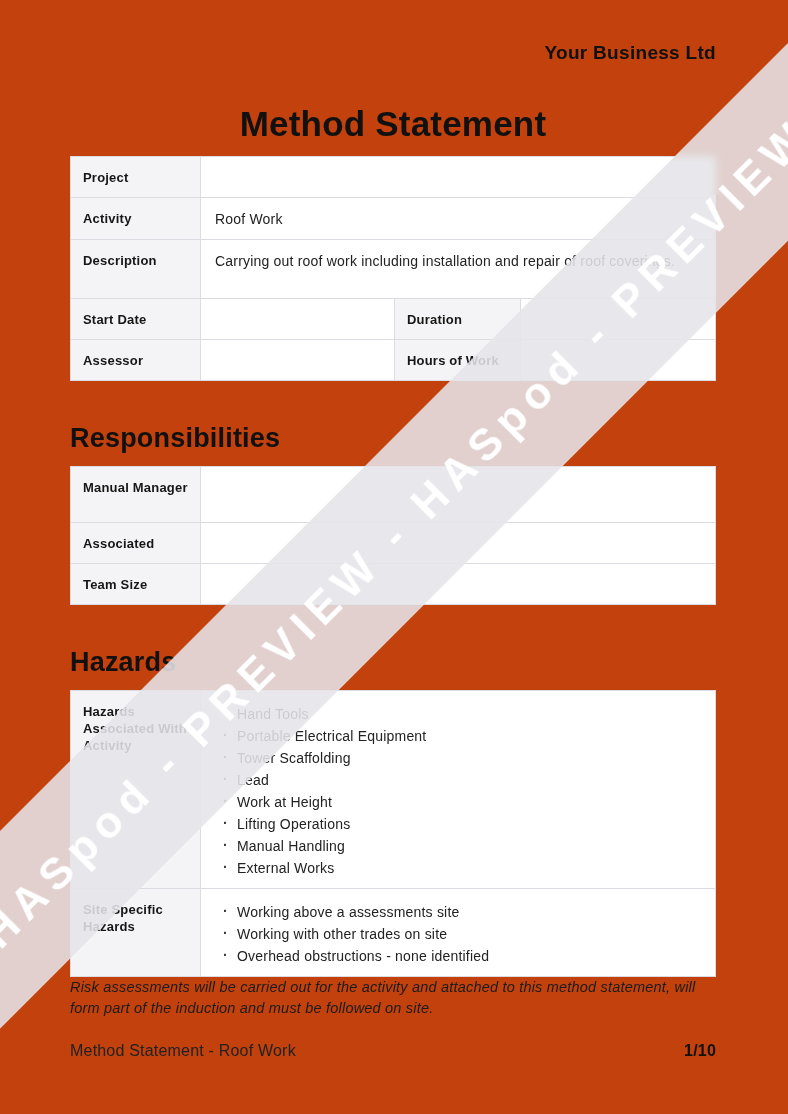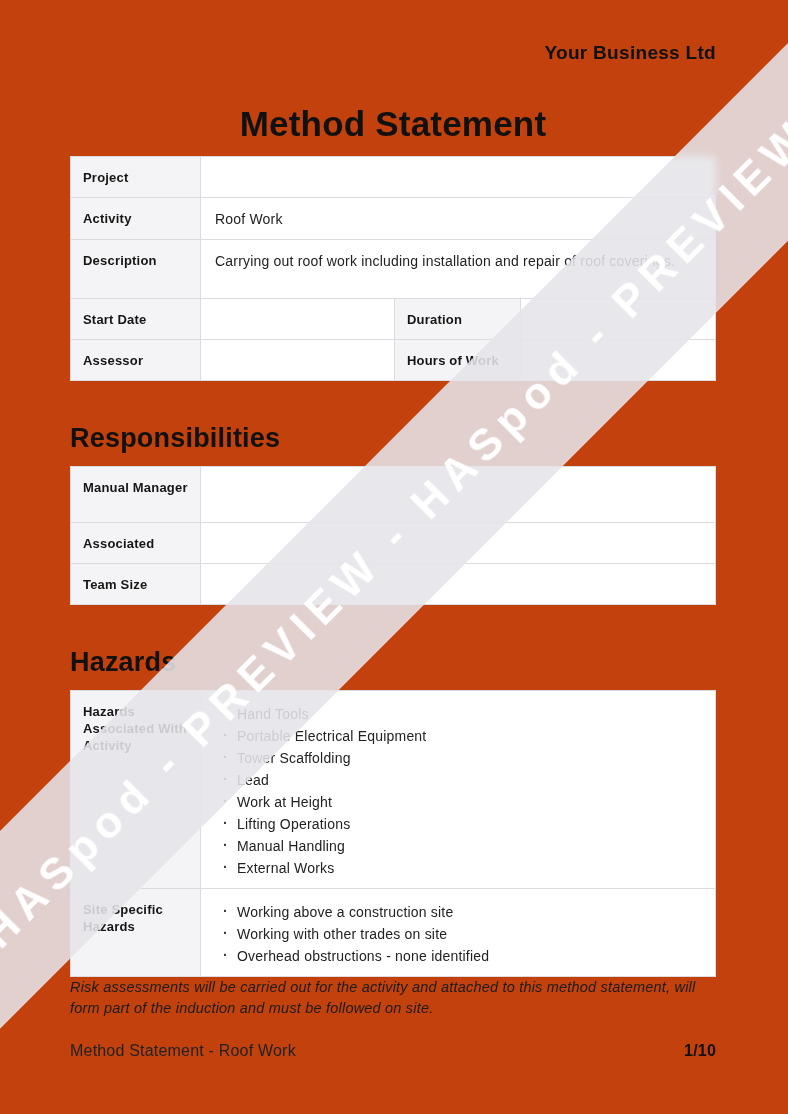--- a/index.html
+++ b/index.html
@@ -146,21 +146,21 @@
             <li><span class="dot">·</span><span>Lifting Operations</span></li>
             <li><span class="dot">·</span><span>Manual Handling</span></li>
             <li><span class="dot">·</span><span>External Works</span></li>
           </ul>
         </td>
       </tr>
       <tr class="haz-site">
         <td class="lbl">Site Specific Hazards</td>
         <td class="val">
           <ul class="blist">
-            <li><span class="dot">·</span><span>Working above a construction site</span></li>
+            <li><span class="dot">·</span><span>Working above a assessments site</span></li>
             <li><span class="dot">·</span><span>Working with other trades on site</span></li>
             <li><span class="dot">·</span><span>Overhead obstructions - none identified</span></li>
           </ul>
         </td>
       </tr>
     </tbody>
       </table>
 
     <p class="note">Risk assessments will be carried out for the activity and attached to this method statement, will form part of the induction and must be followed on site.</p>
   </div>

